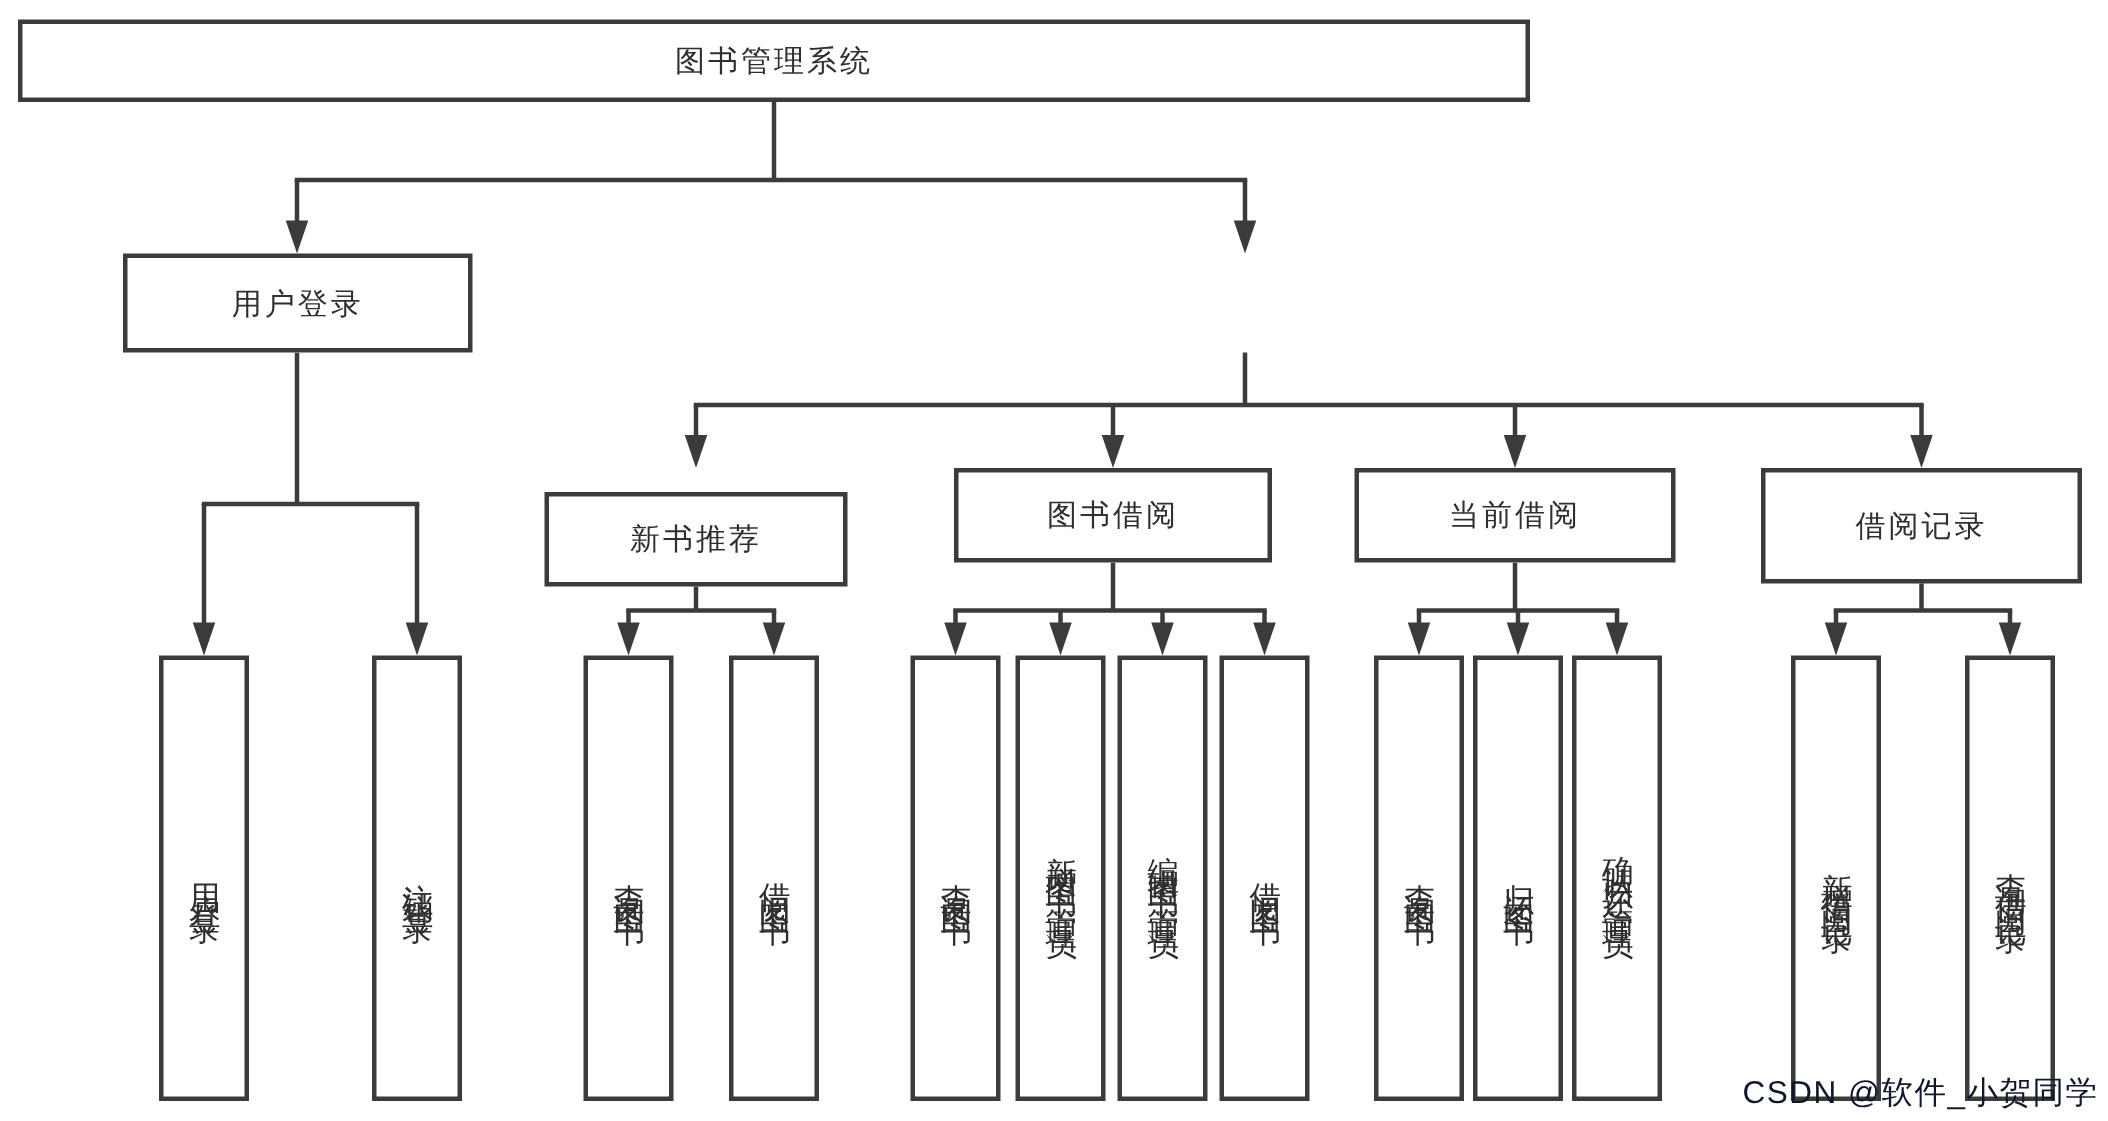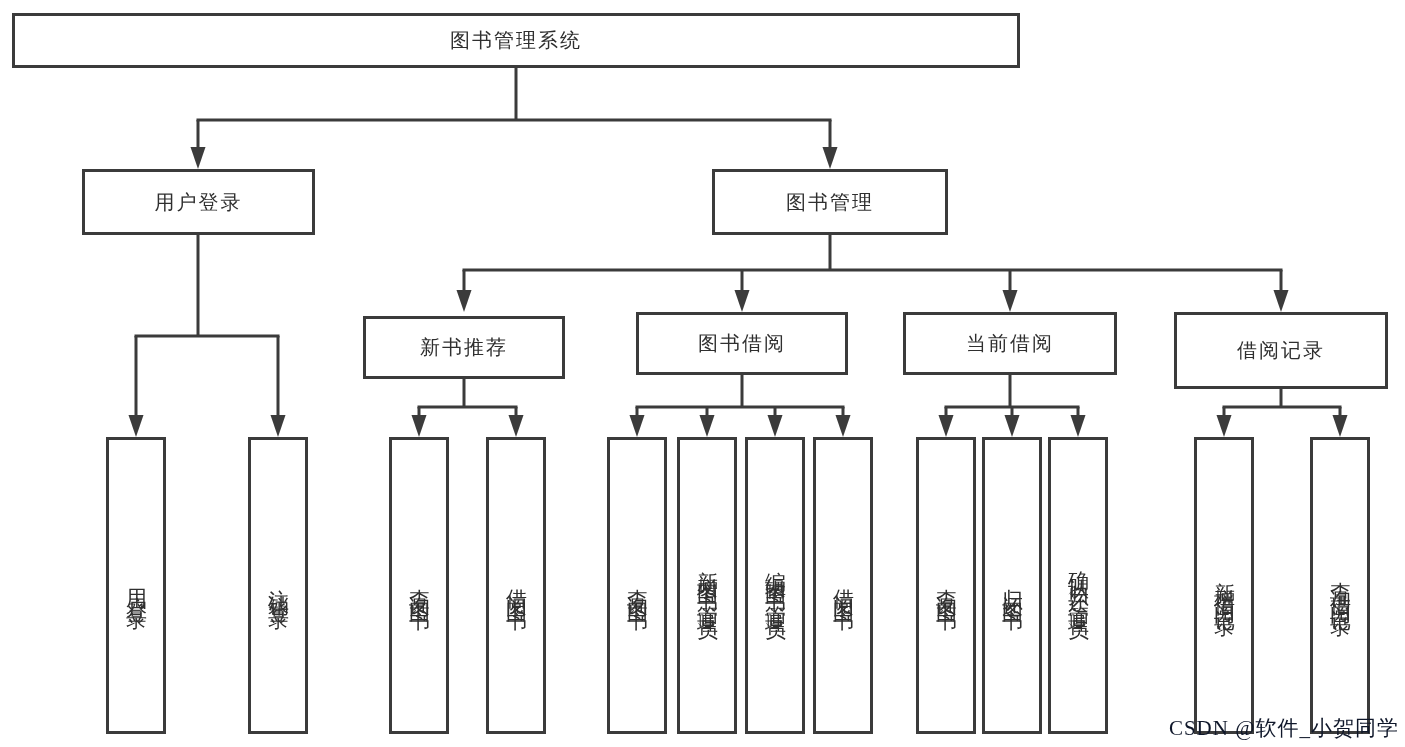--- a/index.html
+++ b/index.html
@@ -5,21 +5,21 @@
   html, body {
     margin: 0;
     padding: 0;
     background: #ffffff;
   }
   #canvas {
     position: relative;
     width: 1405px;
     height: 747px;
     background: #ffffff;
-    font-family: Liberation Serif, serif;
+    font-family: Liberation Sans, sans-serif;
     overflow: hidden;
   }
   #connectors {
     position: absolute;
     left: 0;
     top: 0;
     width: 1405px;
     height: 747px;
     pointer-events: none;
   }
@@ -124,23 +124,22 @@
       <polygon points="1012,437 1004.5,415 1019.5,415"></polygon>
       <polygon points="1078,437 1070.5,415 1085.5,415"></polygon>
       <polygon points="1224,437 1216.5,415 1231.5,415"></polygon>
       <polygon points="1340,437 1332.5,415 1347.5,415"></polygon>
     </g>
   </svg>
 
   <div class="node hbox" style="left:12px; top:13px; width:1008px; height:55px;">图书管理系统</div>
 
   <div class="node hbox" style="left:82px; top:169px; width:233px; height:66px;">用户登录</div>
-  <div class="node hbox" style="left:712px; top:169px; width:236px; height:66px;">图书管理</div>
 
-  <div class="node hbox" style="left:363px; top:316px; width:202px; height:63px;">新书推荐</div>
+  <div class="node hbox" style="left:363px; top:328px; width:202px; height:63px;">新书推荐</div>
   <div class="node hbox" style="left:636px; top:312px; width:212px; height:63px;">图书借阅</div>
   <div class="node hbox" style="left:903px; top:312px; width:214px; height:63px;">当前借阅</div>
   <div class="node hbox" style="left:1174px; top:312px; width:214px; height:77px;">借阅记录</div>
 
   <div class="node vbox" style="left:106px; top:437px; width:60px; height:297px;">用户登录</div>
   <div class="node vbox" style="left:248px; top:437px; width:60px; height:297px;">注销登录</div>
 
   <div class="node vbox" style="left:389px; top:437px; width:60px; height:297px;">查询图书</div>
   <div class="node vbox" style="left:486px; top:437px; width:60px; height:297px;">借阅图书</div>
 

